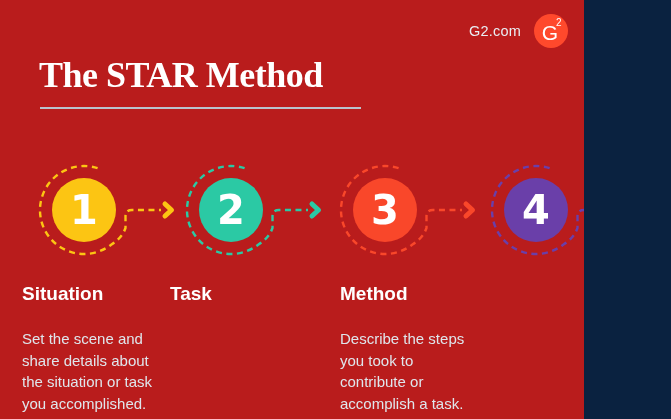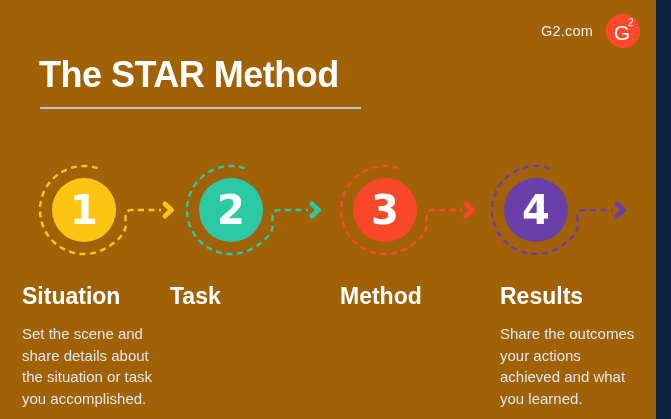--- a/index.html
+++ b/index.html
@@ -1,21 +1,21 @@
 <!DOCTYPE html>
 <html><head>
 <meta charset="utf-8">
 <style>
   * { margin: 0; padding: 0; box-sizing: border-box; }
   html, body { background: #0a2240; }
   .canvas {
     position: relative;
-    width: 656px;
+    width: 584px;
     height: 419px;
-    background: #a16207;
+    background: #b91c1c;
     font-family: "Liberation Sans", sans-serif;
     overflow: hidden;
   }
   
   .brand {
     position: absolute;
     top: 14px;
     right: 16px;
     display: flex;
     align-items: center;
@@ -30,20 +30,21 @@
   .brand-logo text { font-family: "Liberation Sans", sans-serif; }
   
   .page-title {
     position: absolute;
     left: 39px;
     top: 54px;
     color: #ffffff;
     font-size: 36px;
     font-weight: bold;
     letter-spacing: -0.5px;
+    font-family: Liberation Serif, serif;
   }
   .title-underline {
     position: absolute;
     left: 40px;
     top: 107px;
     width: 321px;
     height: 2px;
     background: #b9c3cd;
   }
   
@@ -66,23 +67,23 @@
     position: absolute;
     top: 283px;
     width: 156px;
   }
   .col-1 { left: 22px; }
   .col-2 { left: 170px; }
   .col-3 { left: 340px; }
   .col-4 { left: 500px; }
   .step-title {
     color: #ffffff;
-    font-size: 23px;
+    font-size: 19px;
     font-weight: bold;
-    margin-bottom: 13px;
+    margin-bottom: 23px;
   }
   .step-desc {
     color: #dfe6ec;
     font-size: 15px;
     line-height: 21.5px;
     white-space: pre-line;
   }
 </style>
 </head>
 <body>
@@ -136,23 +137,20 @@
 the situation or task
 you accomplished.</div>
   </div>
 
   <div class="step-text col-2">
     <div class="step-title">Task</div>
   </div>
 
   <div class="step-text col-3">
     <div class="step-title">Method</div>
+    <div class="step-desc">Describe the steps
+you took to
+contribute or
+accomplish a task.</div>
   </div>
 
-  <div class="step-text col-4">
-    <div class="step-title">Results</div>
-    <div class="step-desc">Share the outcomes
-your actions
-achieved and what
-you learned.</div>
-  </div>
 
 </div>
 
 </body></html>

